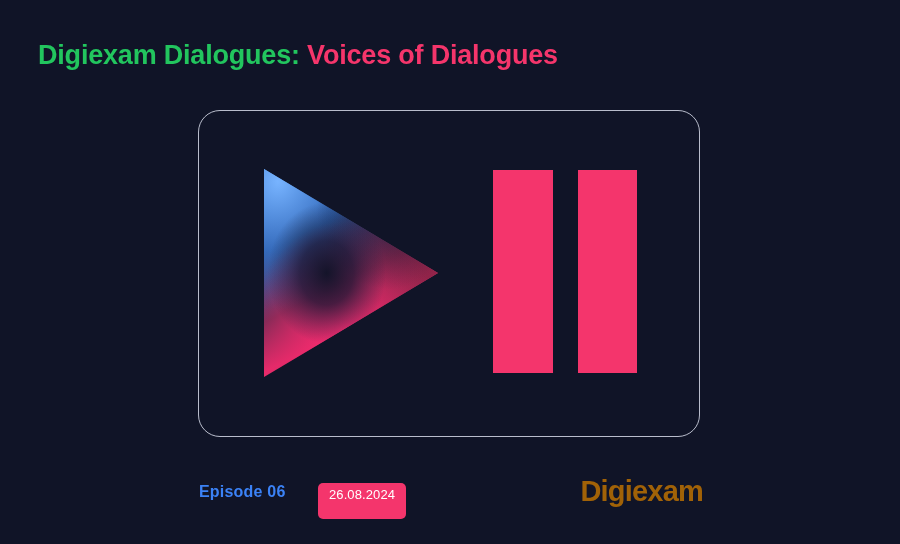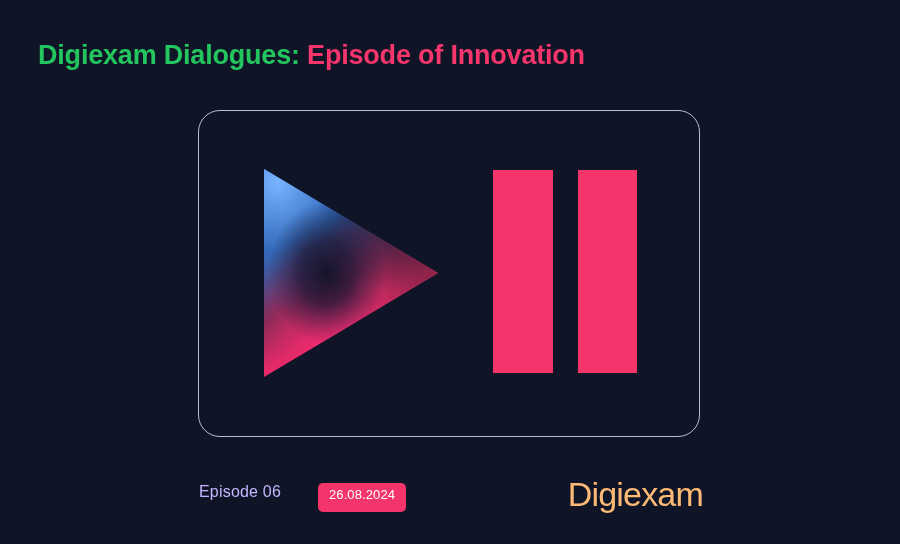--- a/index.html
+++ b/index.html
@@ -66,61 +66,61 @@
   }
   #pause-bar-left  { left: 493px; width: 60px; }
   #pause-bar-right { left: 578px; width: 59px; }
 
   
   #episode-label {
     position: absolute;
     left: 199px;
     top: 483px;
     font-size: 16px;
-    font-weight: normal;
-    color: #c4b5fd;
+    font-weight: bold;
+    color: #3b82f6;
     letter-spacing: 0.2px;
     white-space: nowrap;
     text-align: right;
   }
   #date-badge {
     position: absolute;
     left: 318px;
     top: 483px;
-    height: 29px;
+    height: 36px;
     padding: 0 11px;
     border-radius: 5px;
     background: #f4356c;
     color: #ffffff;
     font-size: 13px;
     font-weight: normal;
     line-height: 23px;
     letter-spacing: 0.1px;
     white-space: nowrap;
     box-sizing: border-box;
   }
   #brand-logo {
     position: absolute;
     right: 197px;
     top: 475px;
-    font-size: 34px;
-    font-weight: normal;
-    color: #fdba74;
+    font-size: 29px;
+    font-weight: bold;
+    color: #a16207;
     letter-spacing: -0.8px;
     white-space: nowrap;
   }
 </style>
 </head>
 <body>
 
 <div id="stage">
 
   <div id="headline">
     <span class="primary">Digiexam Dialogues:</span>
-    <span class="accent">Episode of Innovation</span>
+    <span class="accent">Voices of Dialogues</span>
   </div>
 
   <div id="media-frame"></div>
 
   <svg id="play-icon" viewBox="0 0 174 208">
     <defs>
       <clipPath id="tri-clip">
         <polygon points="0,0 174,104 0,208"></polygon>
       </clipPath>
       <linearGradient id="g-base" x1="0.12" y1="0" x2="0.55" y2="1">

